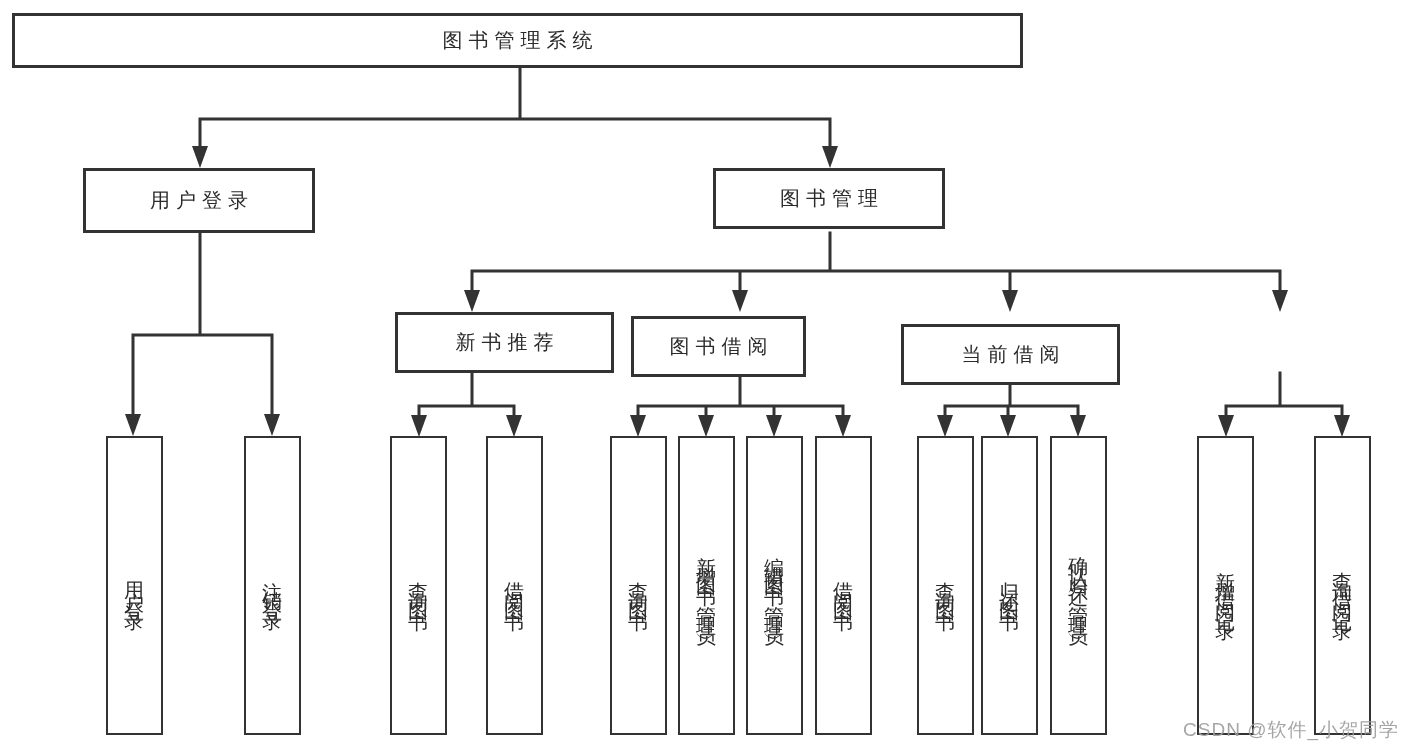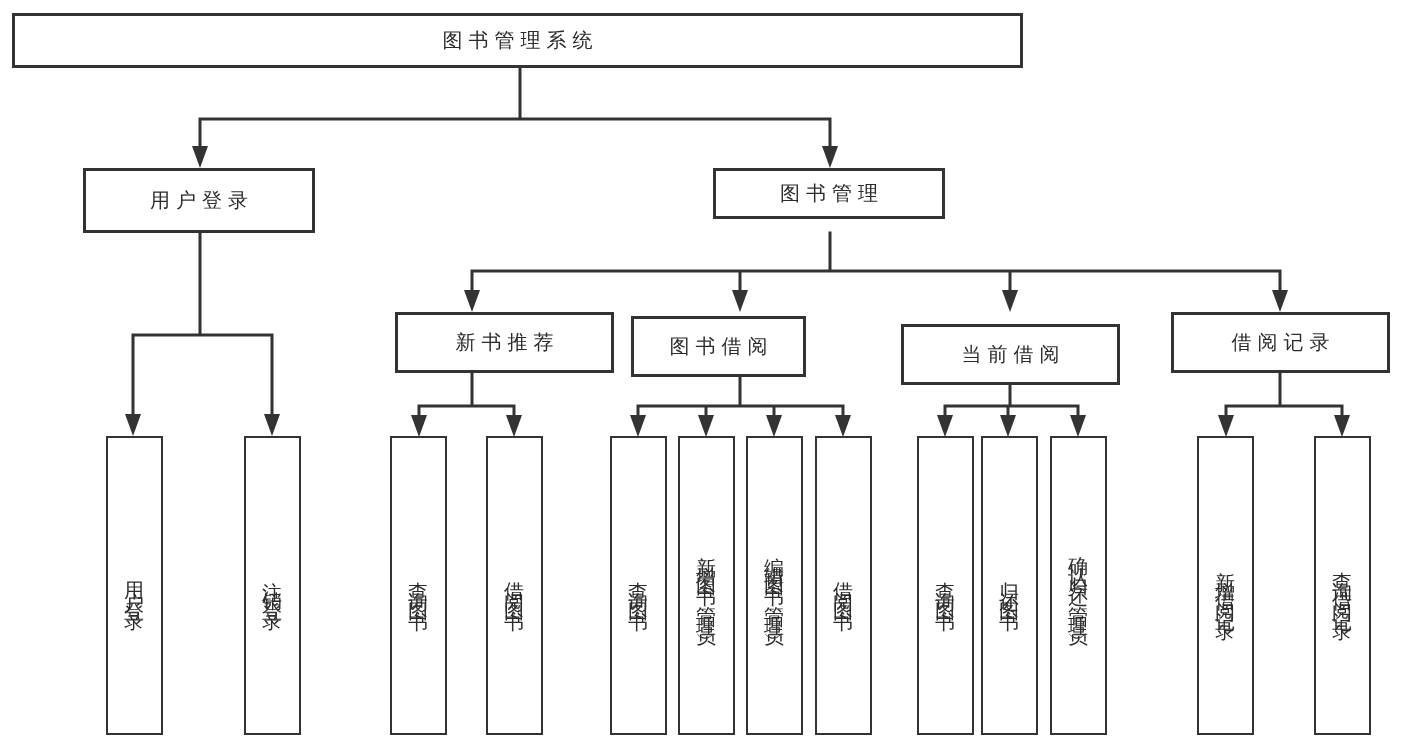--- a/index.html
+++ b/index.html
@@ -62,35 +62,32 @@
       <polygon points="1334,415 1350,415 1342,437" fill="var(--line)"></polygon>
     </svg>
 
   <div class="box" style="left:12px;top:13px;width:1011px;height:55px;">
     <span>图书管理系统</span>
   </div>
 
   <div class="box" style="left:83px;top:168px;width:232px;height:65px;">
     <span>用户登录</span>
   </div>
-  <div class="box" style="left:713px;top:168px;width:232px;height:51px;">
+  <div class="box" style="left:713px;top:168px;width:232px;height:61px;">
     <span>图书管理</span>
   </div>
 
   <div class="box" style="left:363px;top:312px;width:219px;height:61px;margin-left:32px;">
     <span>新书推荐</span>
   </div>
   <div class="box" style="left:631px;top:316px;width:175px;height:61px;font-family:Liberation Mono, monospace;">
     <span>图书借阅</span>
   </div>
   <div class="box" style="left:901px;top:312px;width:219px;height:61px;margin-top:12px;">
     <span>当前借阅</span>
-  </div>
-  <div class="box" style="left:1171px;top:312px;width:219px;height:61px;">
-    <span>借阅记录</span>
   </div>
 
   <div class="box leaf" style="left:106px;">
     <span class="vtext">用户登录</span>
   </div>
   <div class="box leaf" style="left:244px;">
     <span class="vtext">注销登录</span>
   </div>
 
   <div class="box leaf" style="left:390px;">
@@ -123,14 +120,15 @@
     <span class="vtext">确认归还（管理员）</span>
   </div>
 
   <div class="box leaf" style="left:1197px;">
     <span class="vtext">新增借阅记录</span>
   </div>
   <div class="box leaf" style="left:1314px;">
     <span class="vtext">查询借阅记录</span>
   </div>
 
+  <div class="watermark">CSDN @软件_小贺同学</div>
 
 </div>
 
 </body></html>

